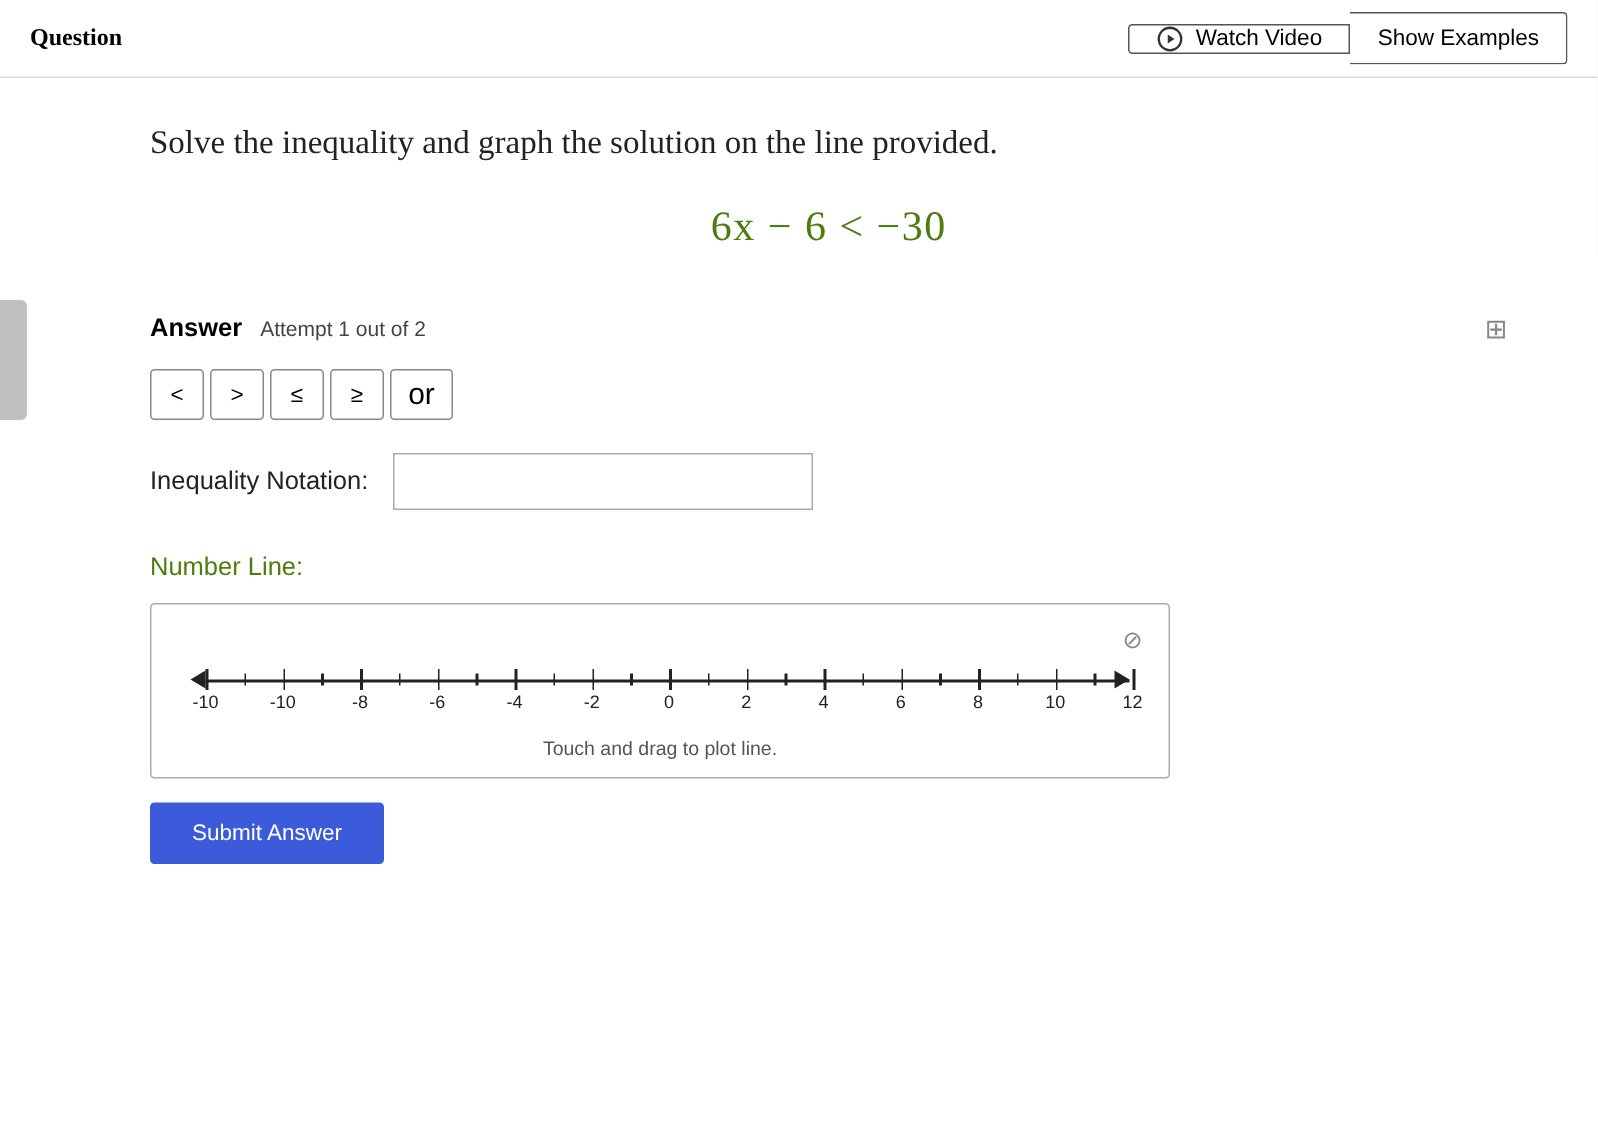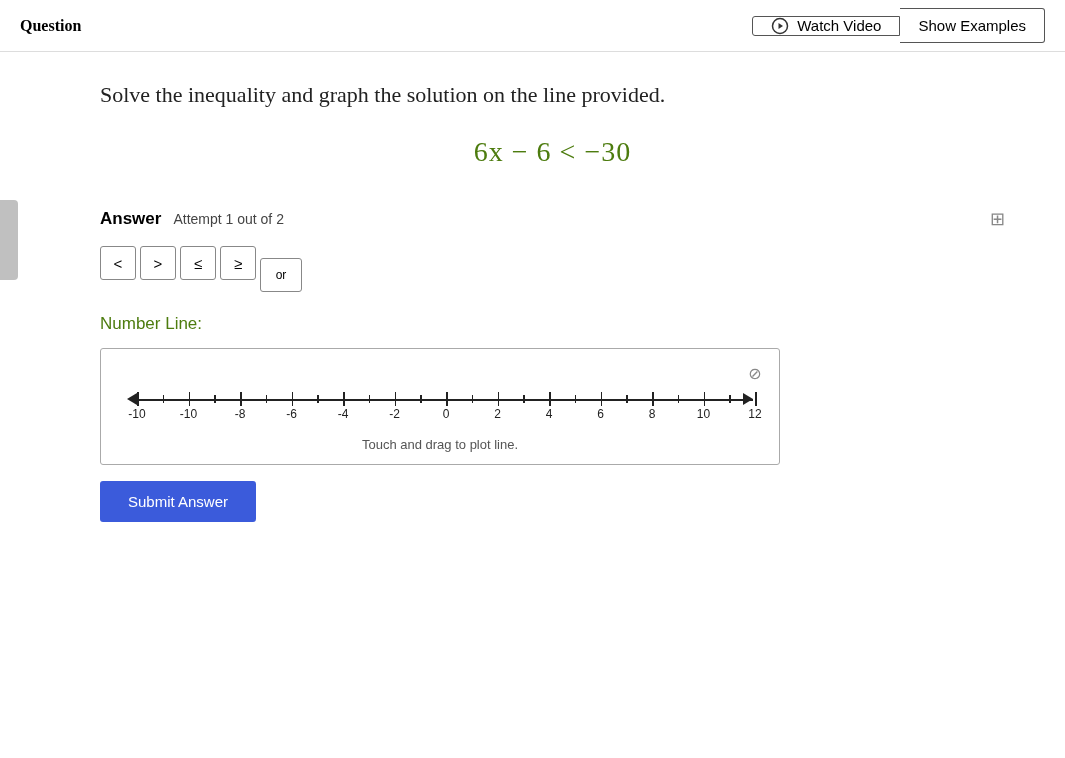--- a/index.html
+++ b/index.html
@@ -128,28 +128,27 @@
       justify-content: center;
       border-radius: 3px;
       font-family: Arial, sans-serif;
     }
 
     .or-btn {
       width: 42px;
       height: 34px;
       border: 1.5px solid #888;
       background: #fff;
-      font-size: 12px;
+      font-size: 20px;
       cursor: pointer;
       display: flex;
       align-items: center;
       justify-content: center;
       border-radius: 3px;
       font-family: Arial, sans-serif;
-      margin-top: 12px;
     }
 
     .inequality-notation {
       display: flex;
       align-items: center;
       gap: 16px;
       margin-bottom: 28px;
     }
 
     .notation-label {
@@ -345,20 +344,24 @@
     
     <div class="symbol-buttons">
       <button class="sym-btn">&lt;</button>
       <button class="sym-btn">&gt;</button>
       <button class="sym-btn">≤</button>
       <button class="sym-btn">≥</button>
       <button class="or-btn">or</button>
     </div>
 
     
+    <div class="inequality-notation">
+      <span class="notation-label">Inequality Notation:</span>
+      <input class="notation-input" type="text" style="">
+    </div>
 
     
     <div class="number-line-label">Number Line:</div>
 
     <div class="number-line-container">
       <div class="number-line-wrapper">
 
         <div class="number-line-axis"></div>
 
         <div class="arrow-left"></div>

